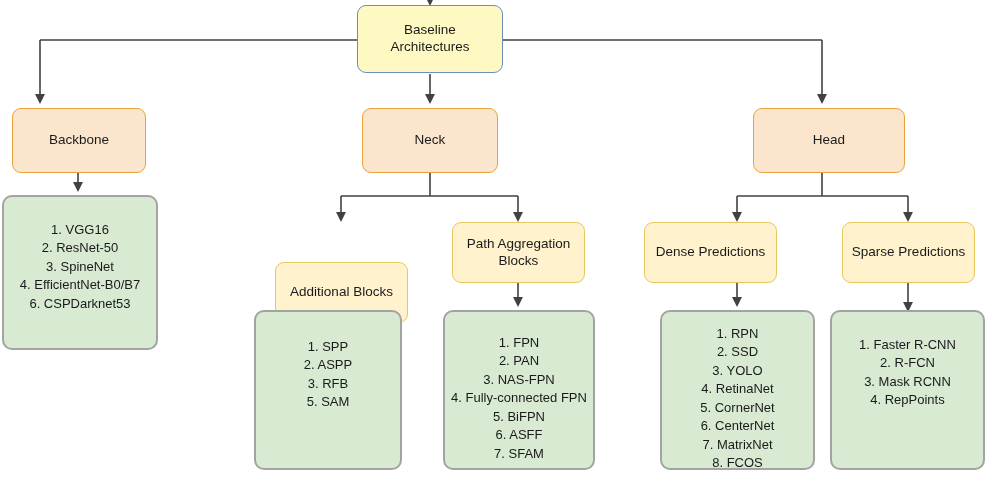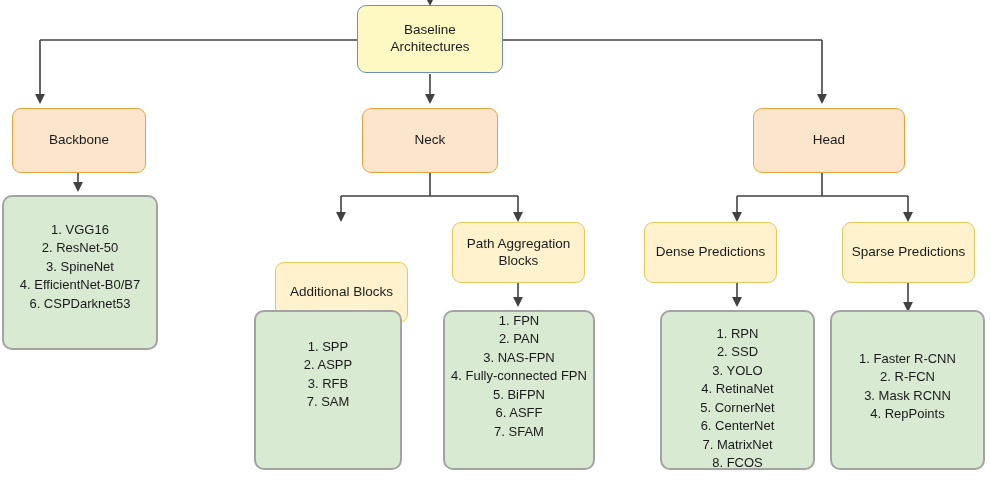--- a/index.html
+++ b/index.html
@@ -146,25 +146,25 @@
         <li>4. EfficientNet-B0/B7</li>
         <li>6. CSPDarknet53</li>
       </ul>
   </div>
 
   <div class="node leaf" style="left:254px;top:310px;width:148px;height:160px;padding-top:26px;">
     <ul class="list">
         <li>1. SPP</li>
         <li>2. ASPP</li>
         <li>3. RFB</li>
-        <li>7. SAM</li>
+        <li>5. SAM</li>
       </ul>
   </div>
 
-  <div class="node leaf" style="left:443px;top:310px;width:152px;height:160px;">
+  <div class="node leaf" style="left:443px;top:310px;width:152px;height:160px;padding-top:22px;">
     <ul class="list">
         <li>1. FPN</li>
         <li>2. PAN</li>
         <li>3. NAS-FPN</li>
         <li>4. Fully-connected FPN</li>
         <li>5. BiFPN</li>
         <li>6. ASFF</li>
         <li>7. SFAM</li>
       </ul>
   </div>
@@ -175,21 +175,21 @@
         <li>2. SSD</li>
         <li>3. YOLO</li>
         <li>4. RetinaNet</li>
         <li>5. CornerNet</li>
         <li>6. CenterNet</li>
         <li>7. MatrixNet</li>
         <li>8. FCOS</li>
       </ul>
   </div>
 
-  <div class="node leaf" style="left:830px;top:310px;width:155px;height:160px;padding-top:38px;">
+  <div class="node leaf" style="left:830px;top:310px;width:155px;height:160px;padding-top:24px;">
     <ul class="list">
         <li>1. Faster R-CNN</li>
         <li>2. R-FCN</li>
         <li>3. Mask RCNN</li>
         <li>4. RepPoints</li>
       </ul>
   </div>
 
 </div>
 

